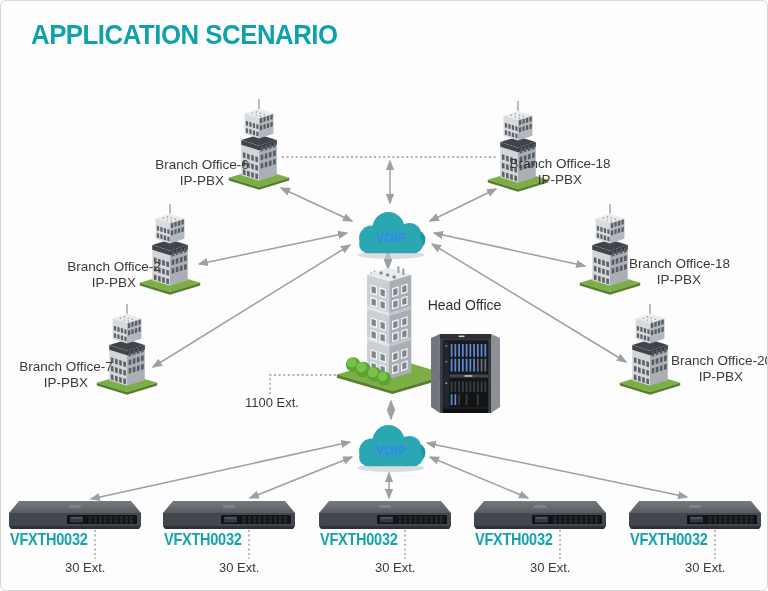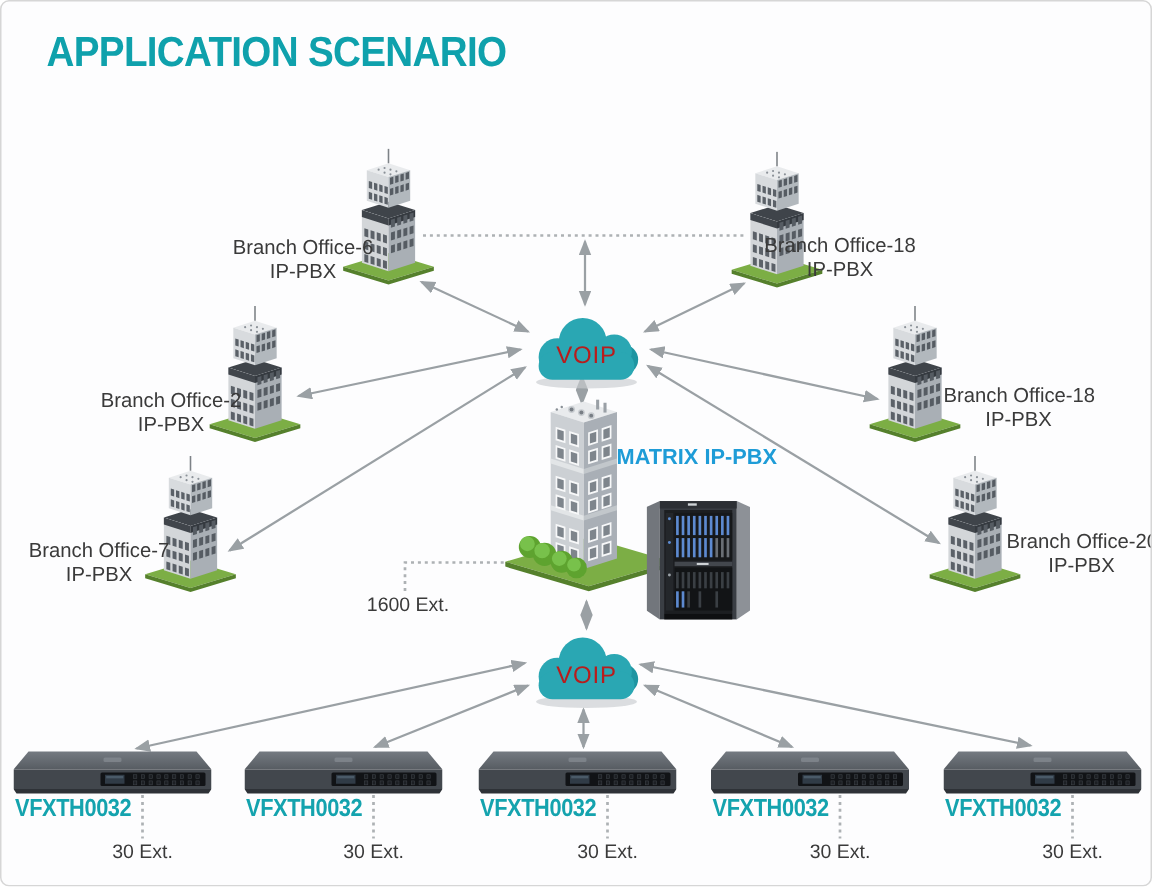--- a/index.html
+++ b/index.html
@@ -19,28 +19,28 @@
   .label {
     position:absolute; z-index:3; text-align:center;
     font-size:13.5px; color:#3a3a3a; line-height:16px; white-space:nowrap;
   }
   .ho-line1 { font-size:14px; color:#2f2f2f; }
   .ho-line2 { font-size:14.5px; font-weight:bold; color:#1E9CD7; }
   .cloud { position:absolute; width:84px; height:54px; z-index:4; }
   .cloud svg { position:absolute; inset:0; }
   .cloud-label {
     position:absolute; inset:0; display:flex; align-items:center; justify-content:center;
-    padding-top:9px; color:#b91c1c; font-weight:normal; font-size:16px; letter-spacing:.5px; z-index:5;
+    padding-top:9px; color:#3b82f6; font-weight:bold; font-size:12px; letter-spacing:.5px; z-index:5;
   }
   .gw-label {
     position:absolute; z-index:3; font-size:16.5px; font-weight:bold; color:#14A3AE;
     letter-spacing:-0.3px; transform:scaleX(.88); transform-origin:left top; white-space:nowrap;
   }
   .ext-label {
-    position:absolute; z-index:3; width:60px; text-align:center;
+    position:absolute; z-index:3; width:60px; text-align:left;
     font-size:13px; color:#3a3a3a; white-space:nowrap;
   }
   .defs { position:absolute; width:0; height:0; }
 </style>
 </head>
 <body>
 
 <div class="canvas">
 
   <svg class="defs" aria-hidden="true">
@@ -364,23 +364,23 @@
     <div>IP-PBX</div>
   </div>
 
   <svg class="node" style="left:334px;top:254px" width="115" height="144">
       <use href="#b-large"></use>
     </svg>
   <svg class="node" style="left:430px;top:331px" width="69" height="83">
       <use href="#rack-sym"></use>
     </svg>
   <div class="label" style="left:396px;top:296px;width:135px">
-    <div class="ho-line2">MATRIX IP-PBX</div>
-  </div>
-  <div class="label" style="left:238px;top:394px;width:66px;font-size:13px">1600 Ext.</div>
+    <div class="ho-line1">Head Office</div>
+  </div>
+  <div class="label" style="left:238px;top:394px;width:66px;font-size:13px">1100 Ext.</div>
 
   <div class="cloud" style="left:348px;top:205px">
     <svg width="84" height="54" viewBox="0 0 100 64">
         <use href="#cloud-sym"></use>
       </svg>
     <span class="cloud-label">VOIP</span>
   </div>
   <div class="cloud" style="left:348px;top:418px">
     <svg width="84" height="54" viewBox="0 0 100 64">
         <use href="#cloud-sym"></use>

